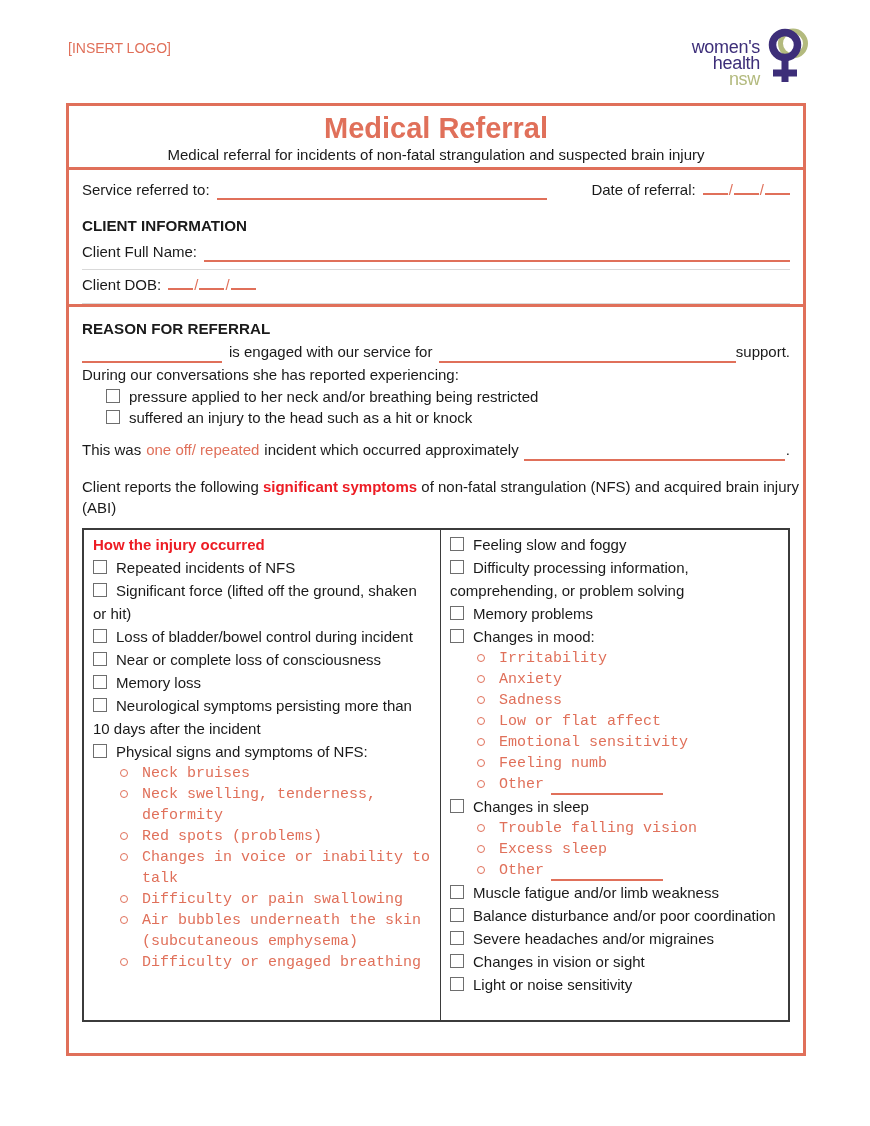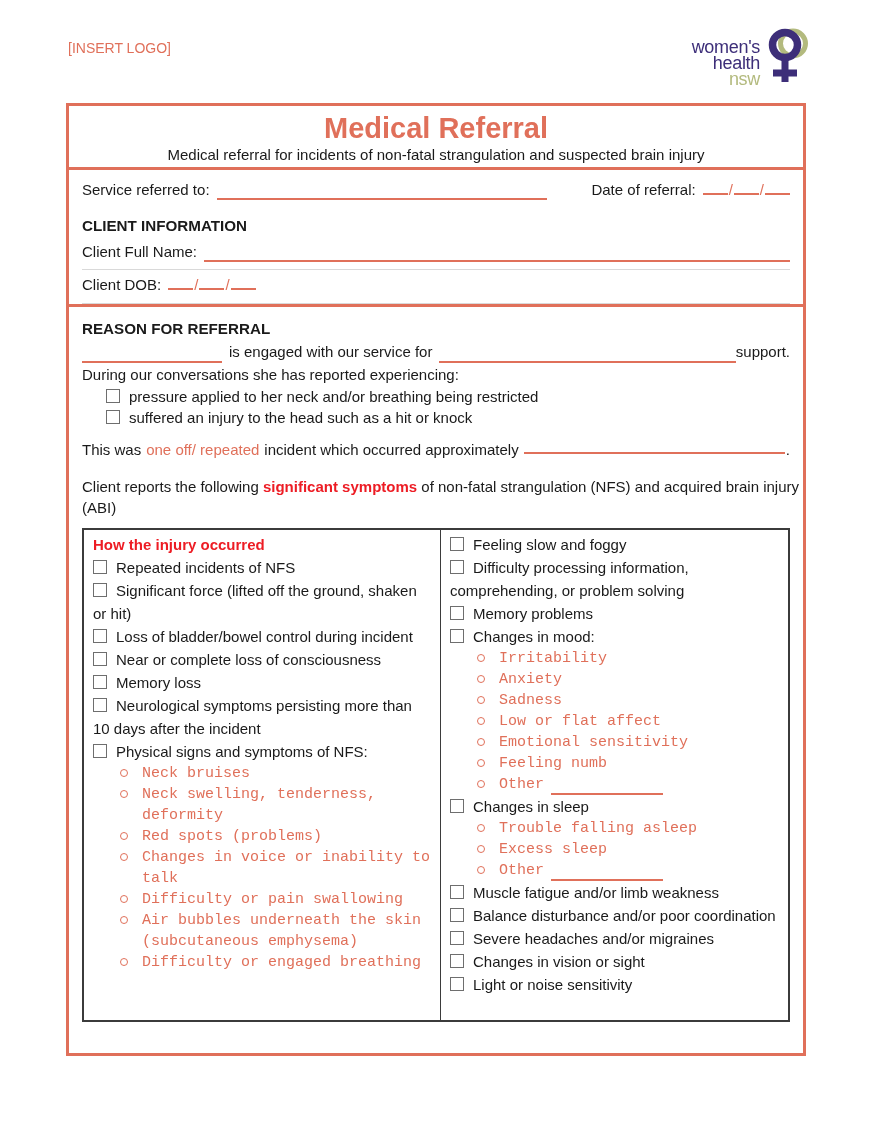--- a/index.html
+++ b/index.html
@@ -43,21 +43,21 @@
   .reason-heading{font-weight:bold;font-size:15.2px;line-height:22px;}
   .row-engaged{display:flex;align-items:flex-end;line-height:23px;}
   .engaged-blank1{width:140px;}
   .engaged-blank2{flex:1;margin-left:7px;}
   .engaged-text{margin-left:7px;white-space:nowrap;}
   .engaged-suffix{white-space:nowrap;}
   .conversations{line-height:23px;}
   .cb-line{margin-left:24px;line-height:21px;}
   .checkbox{display:inline-block;width:12px;height:12px;border:1.4px solid #6e6e6e;background:#fff;
     margin-right:9px;vertical-align:-1px;box-sizing:content-box;}
-  .row-incident{margin-top:10px;line-height:23px;display:flex;align-items:flex-start;white-space:nowrap;}
+  .row-incident{margin-top:10px;line-height:23px;display:flex;align-items:flex-end;white-space:nowrap;}
   .row-incident .seg{margin-right:5px;}
   .incident-blank{flex:1;margin-right:1px;}
   .reports{margin-top:15px;line-height:21px;width:720px;}
 
   
   .symptoms-table{margin-top:10px;border:2px solid #3b3b3b;display:flex;height:494px;box-sizing:border-box;background:#fff;}
   .col-left{width:357px;border-right:1px solid #3b3b3b;box-sizing:border-box;padding:3px 9px;}
   .col-right{flex:1;padding:3px 9px;}
   .col-heading{color:#ED1C24;font-weight:bold;line-height:23px;}
   .cb-item{line-height:23px;}
@@ -229,21 +229,21 @@
               <span class="sub-text">Feeling numb</span>
             </div>
             <div class="sub-item">
               <span class="sub-marker"></span>
               <span class="sub-text">Other</span>
               <span class="blank other-blank"></span>
             </div>
             <div class="cb-item"><span class="checkbox"></span><span class="item-text">Changes in sleep</span></div>
             <div class="sub-item">
               <span class="sub-marker"></span>
-              <span class="sub-text">Trouble falling asleep</span>
+              <span class="sub-text">Trouble falling vision</span>
             </div>
             <div class="sub-item">
               <span class="sub-marker"></span>
               <span class="sub-text">Excess sleep</span>
             </div>
             <div class="sub-item">
               <span class="sub-marker"></span>
               <span class="sub-text">Other</span>
               <span class="blank other-blank"></span>
             </div>

